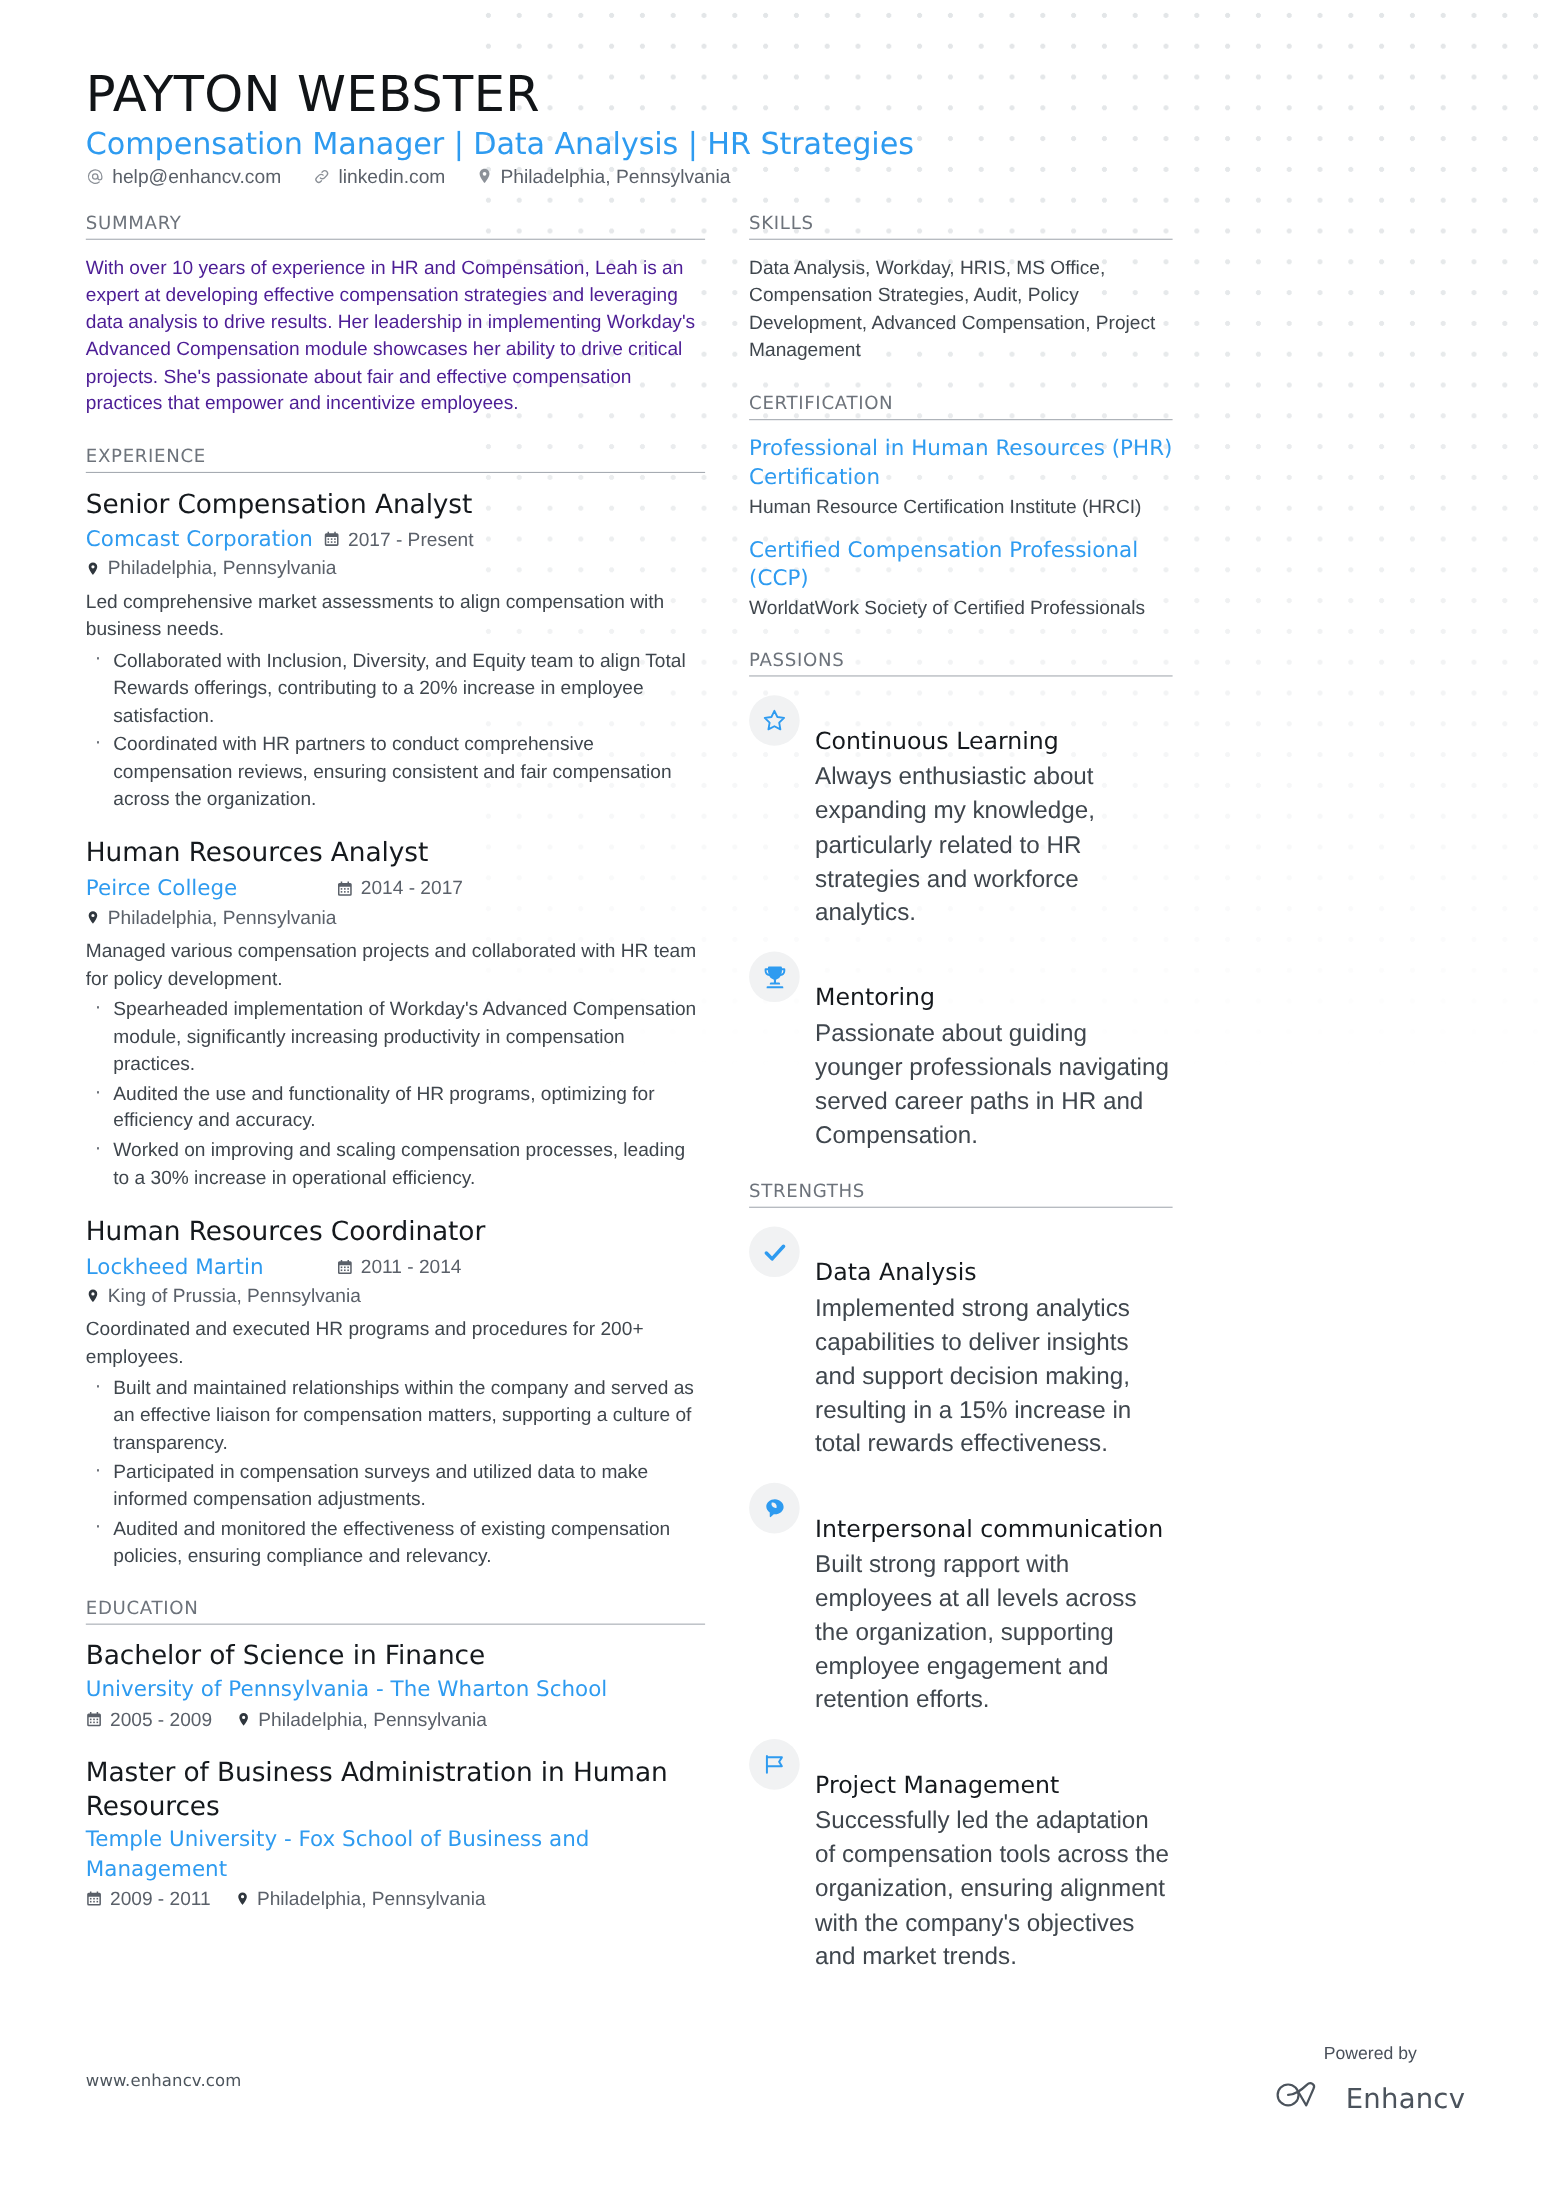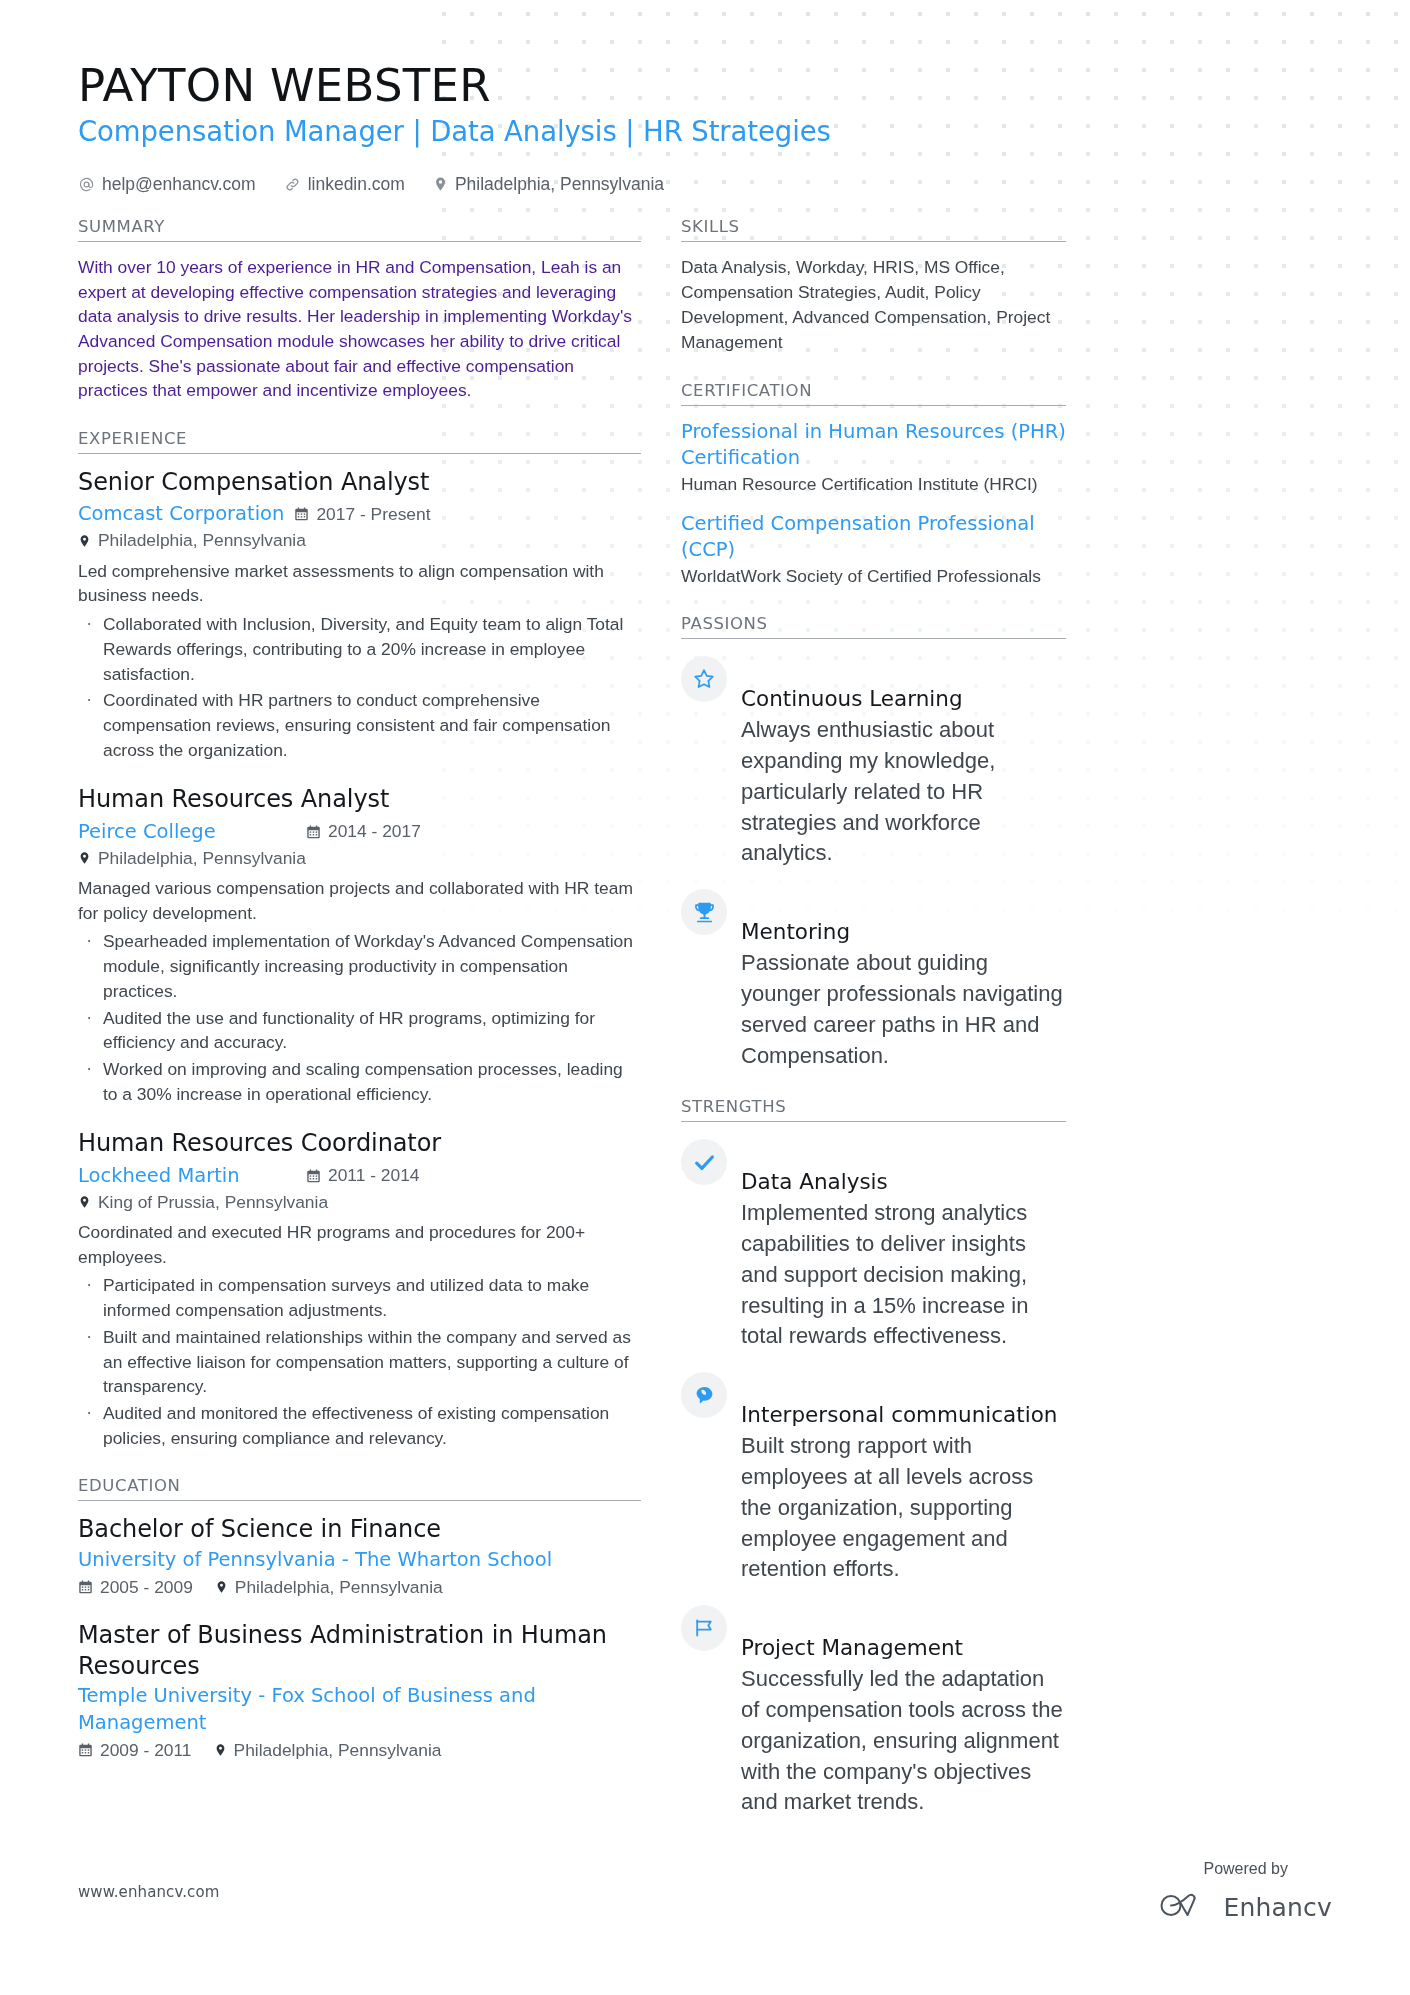--- a/index.html
+++ b/index.html
@@ -61,21 +61,21 @@
     color: #2e9bf0;
     line-height: 1.35;
     margin-top: 3px;
     letter-spacing: -0.1px;
   }
 
   #contact-row {
     display: flex;
     align-items: center;
     gap: 28px;
-    margin-top: 24px;
+    margin-top: 0;
     font-size: 17.5px;
     color: #5a6069;
   }
   .contact-item { display: flex; align-items: center; gap: 7px; }
   .contact-item .ico { display: inline-flex; align-items: center; justify-content: center; }
   .contact-item .ico svg { display: block; }
 
   
   #columns {
     display: flex;
@@ -428,22 +428,22 @@
                 <span class="ico">
                   <svg width="13" height="16" viewBox="0 0 24 24" fill="#2f363d">
                     <path d="M12 1.6c-4 0-7.2 3.2-7.2 7.2 0 5.4 7.2 13.6 7.2 13.6s7.2-8.2 7.2-13.6c0-4-3.2-7.2-7.2-7.2zm0 9.9a2.7 2.7 0 1 1 0-5.4 2.7 2.7 0 0 1 0 5.4z"></path>
                   </svg>
                 </span>
                 <span>King of Prussia, Pennsylvania</span>
               </span>
             </div>
             <div class="entry-desc">Coordinated and executed HR programs and procedures for 200+ employees.</div>
             <ul class="bullets">
+              <li>Built and maintained relationships within the company and served as an effective liaison for compensation matters, supporting a culture of transparency.</li>
               <li>Participated in compensation surveys and utilized data to make informed compensation adjustments.</li>
-              <li>Built and maintained relationships within the company and served as an effective liaison for compensation matters, supporting a culture of transparency.</li>
               <li>Audited and monitored the effectiveness of existing compensation policies, ensuring compliance and relevancy.</li>
             </ul>
           </div>
 
         </div>
       </div>
 
       <div class="section">
         <div class="section-title">EDUCATION</div>
         <div class="section-body">

